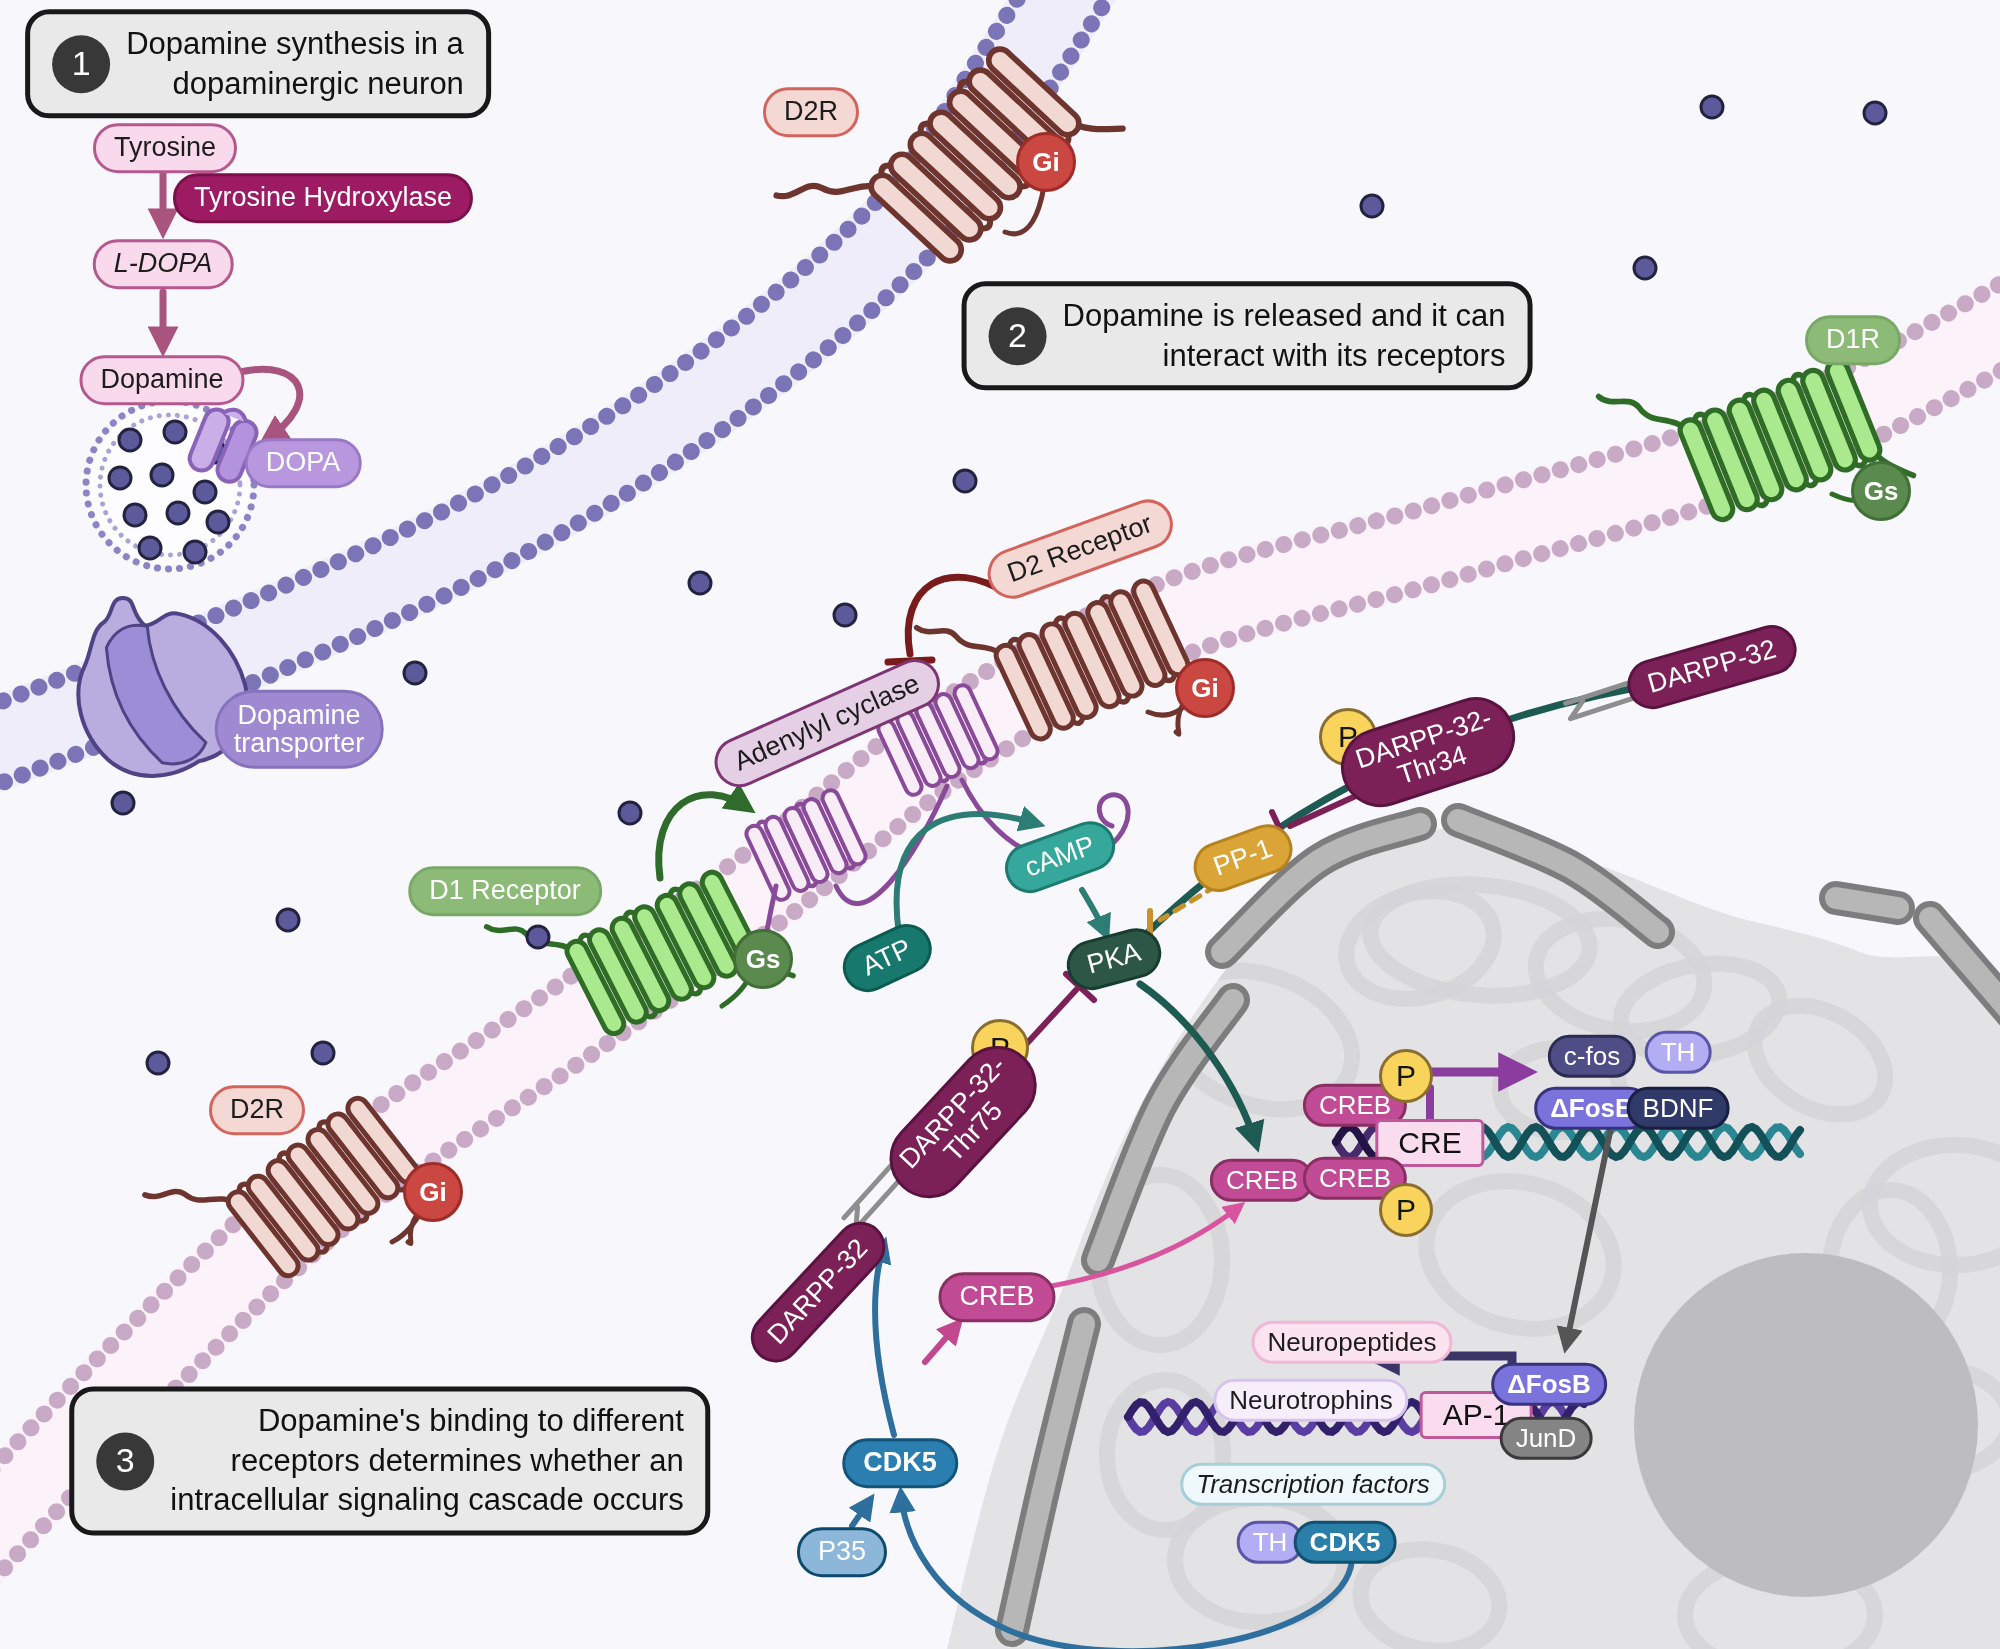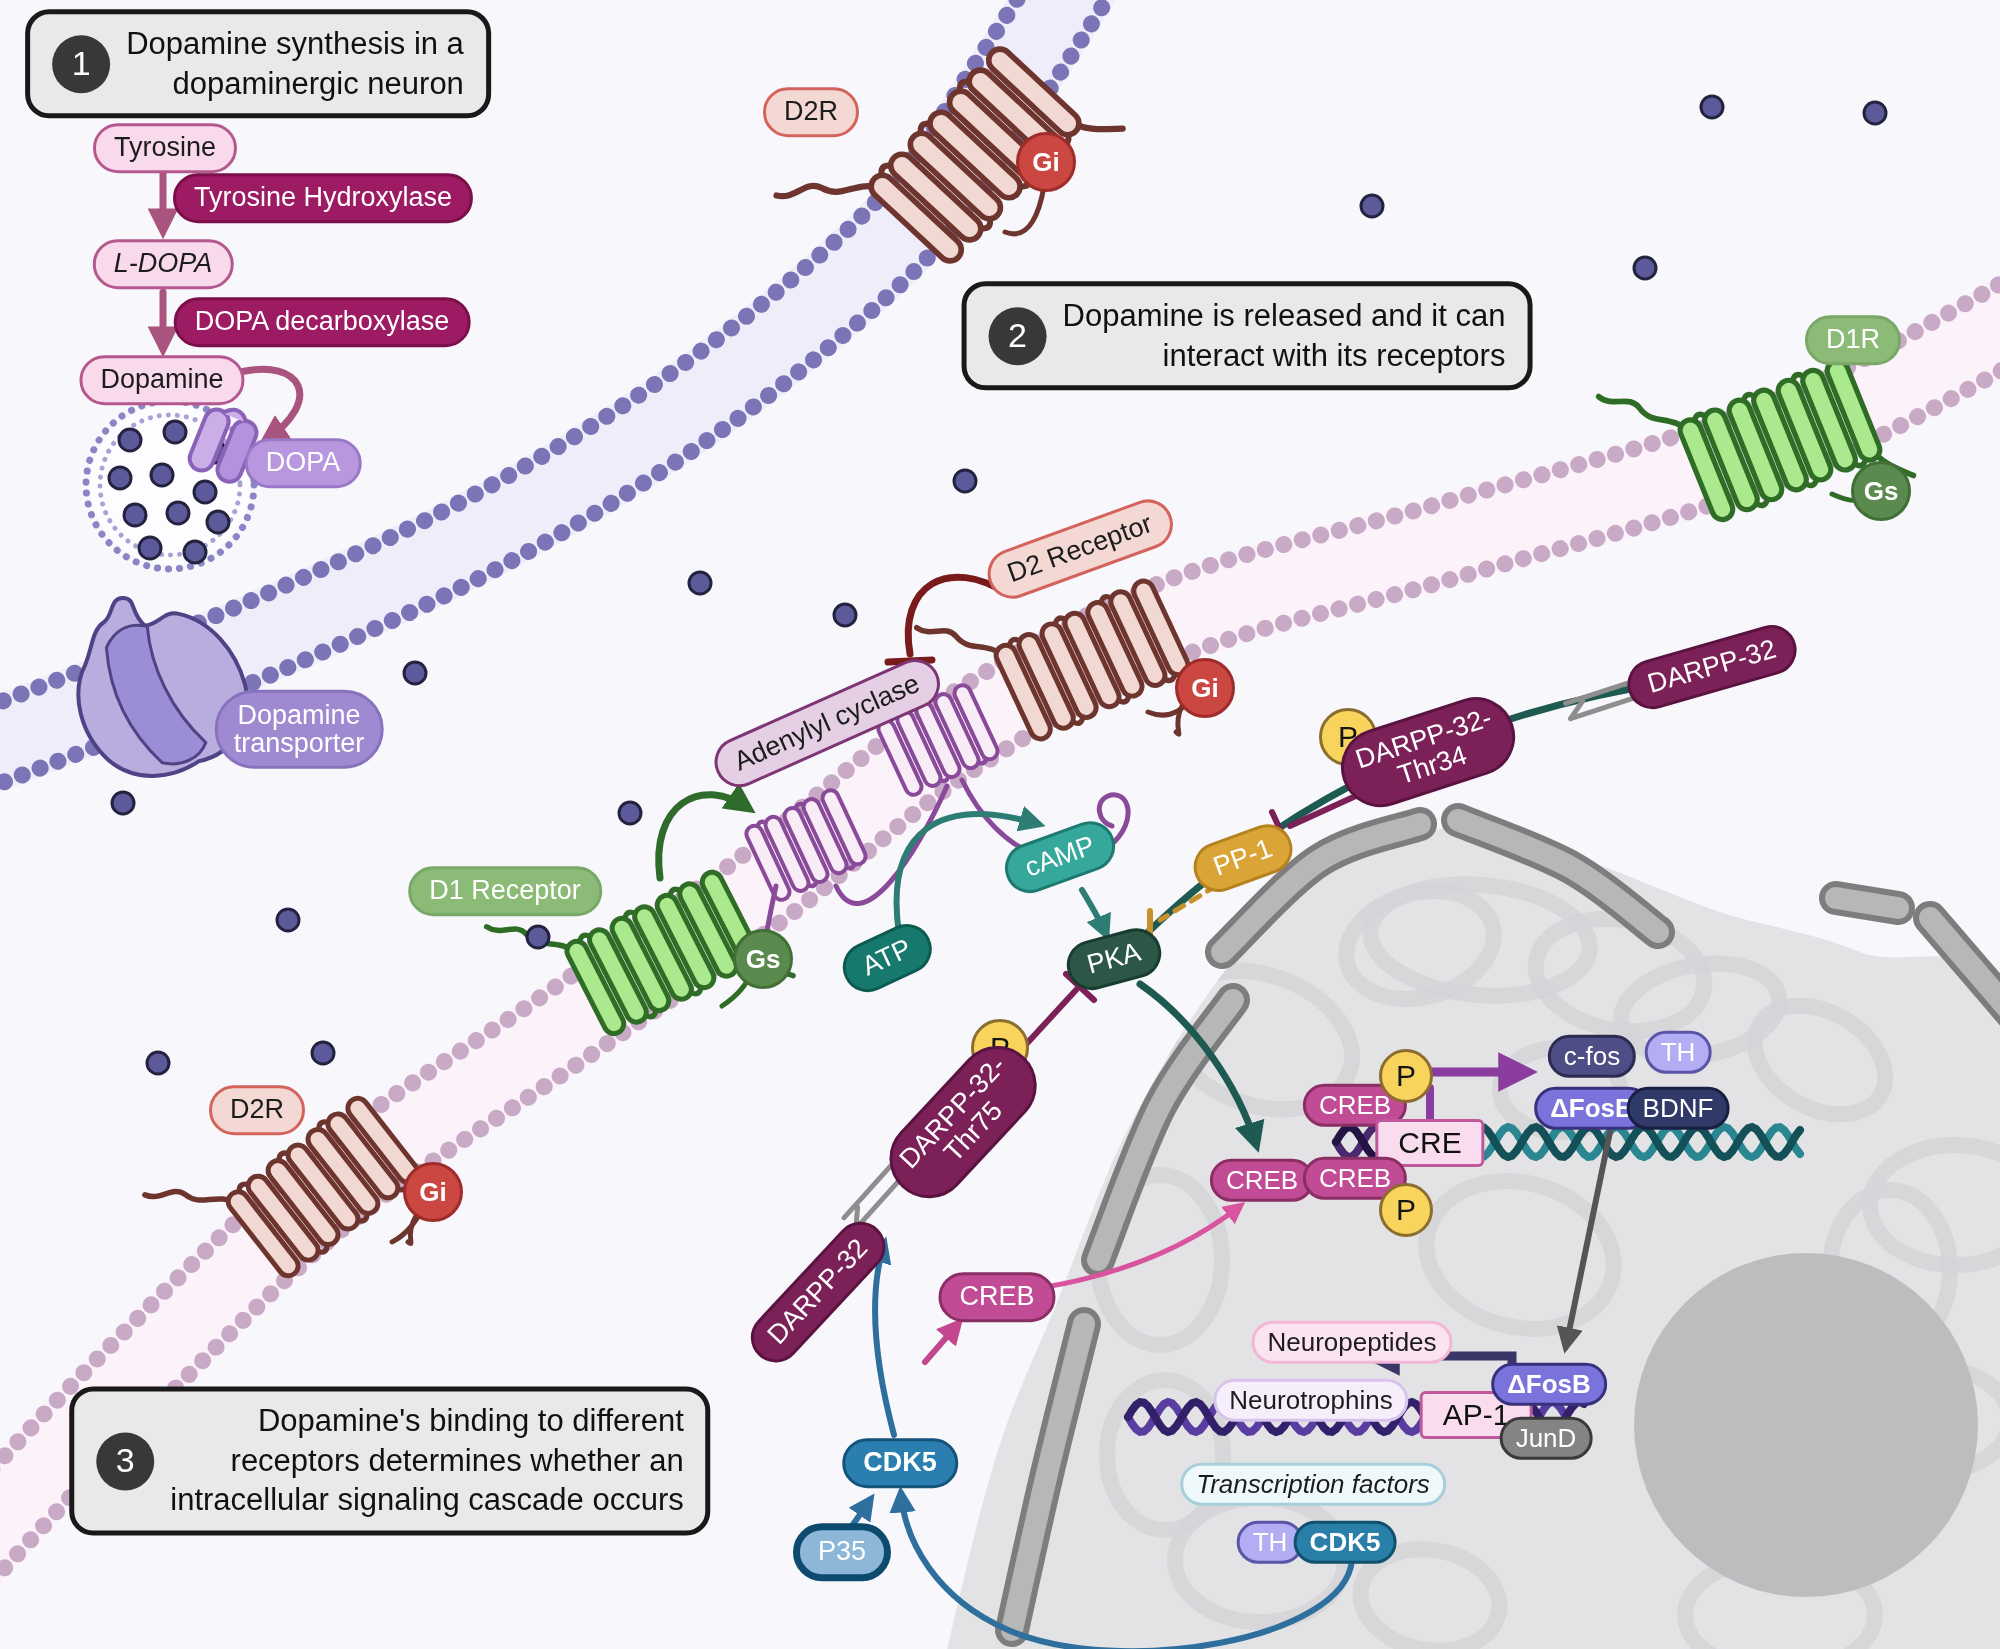--- a/index.html
+++ b/index.html
@@ -19,21 +19,21 @@
   .d2r{background:#f3d8d4;border:3px solid #d4635c;}
   .d1r{background:#8cba77;border:3px solid #79a866;color:#fff;}
   .ac{background:#e5cfe5;border:3px solid #7d3573;}
   .atp{background:#17796d;border:3px solid #0c5a50;color:#fff;}
   .camp{background:#35a79b;border:3px solid #1d7a70;color:#fff;}
   .pka{background:#2c5747;border:3px solid #183c2f;color:#fff;}
   .pp1{background:#dba437;border:3px solid #b5821f;color:#fff;}
   .darpp{background:#7c2158;border:3px solid #5a1340;color:#fff;}
   .creb{background:#c14b94;border:3px solid #8a2f64;color:#fff;}
   .cdk5c{background:#2a7fb0;border:3px solid #14537a;color:#fff;font-weight:bold;}
-  .p35{background:#8cb7d9;border:7px solid #0c4a6e;color:#fff;}
+  .p35{background:#8cb7d9;border:3px solid #0c4a6e;color:#fff;}
   .cfos{background:#4e4d85;border:3px solid #2c2b52;color:#fff;}
   .th{background:#b3adf3;border:3px solid #5b55a8;color:#fff;}
   .dfosb{background:#7b73dc;border:3px solid #38317c;color:#fff;font-weight:bold;}
   .bdnf{background:#303a68;border:3px solid #181f42;color:#fff;}
   .jund{background:#848484;border:3px solid #3a3a3a;color:#fff;}
   .neuropep{background:#fbe3f0;border:3px solid #f2b6d6;}
   .neurotro{background:#f6eefb;border:3px solid #d7c4ec;}
   .tfact{background:#eff9fc;border:3px solid #a6cfda;font-style:italic;}
   .cdk5n{background:#2a7fa8;border:3px solid #11506e;color:#fff;font-weight:bold;}
   .dnabox{display:inline-block;background:#f9dcee;border:3px solid #c0589c;color:#111;
@@ -368,21 +368,20 @@
   <span class="box-lines">
     <span>Dopamine's binding to different</span>
     <span>receptors determines whether an</span>
     <span>intracellular signaling cascade occurs</span>
   </span>
 </div>
 
 <div class="lbl pill pink" style="left:165px;top:148px;">Tyrosine</div>
 <div class="lbl pill dkmag" style="left:323px;top:198px;">Tyrosine Hydroxylase</div>
 <div class="lbl pill pink" style="left:163px;top:264px;font-style:italic;">L-DOPA</div>
-<div class="lbl pill dkmag" style="left:322px;top:322px;">DOPA decarboxylase</div>
 <div class="lbl pill pink" style="left:162px;top:380px;">Dopamine</div>
 <div class="lbl pill vmat" style="left:303px;top:463px;">DOPA</div>
 <div class="lbl pill transp two" style="left:299px;top:729px;">
   <span>Dopamine</span>
   <span>transporter</span>
 </div>
 
 <div class="lbl pill d2r" style="left:811px;top:112px;">D2R</div>
 <div class="lbl gcirc gi" style="left:1046px;top:162px;">Gi</div>
 <div class="lbl pill d1r" style="left:1853px;top:340px;text-align:center;">D1R</div>

